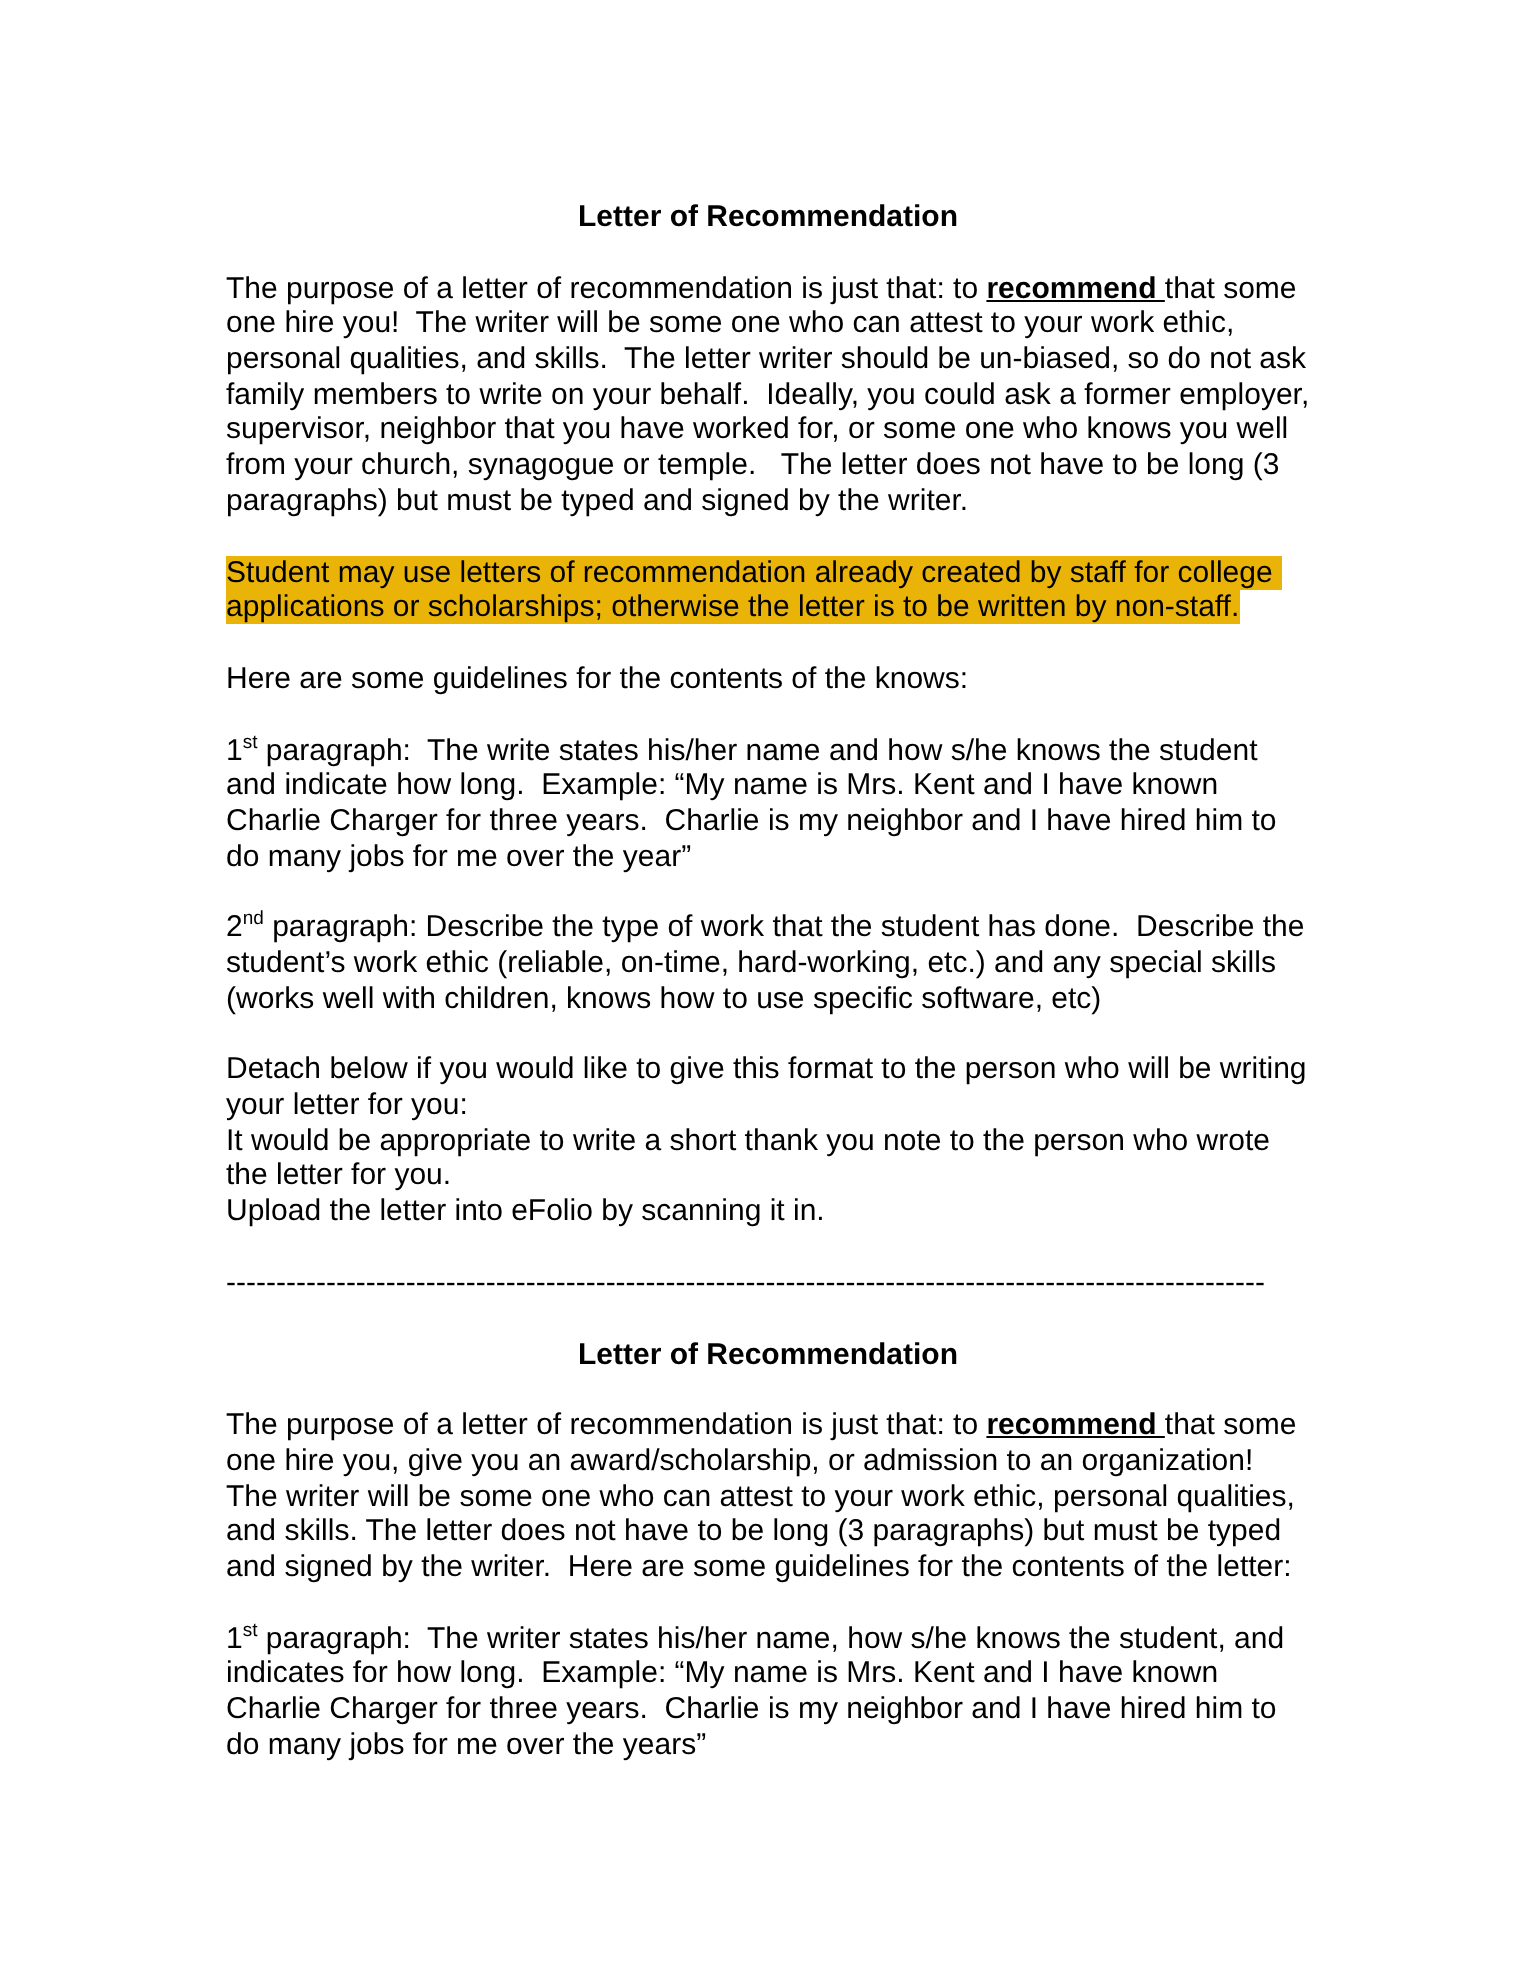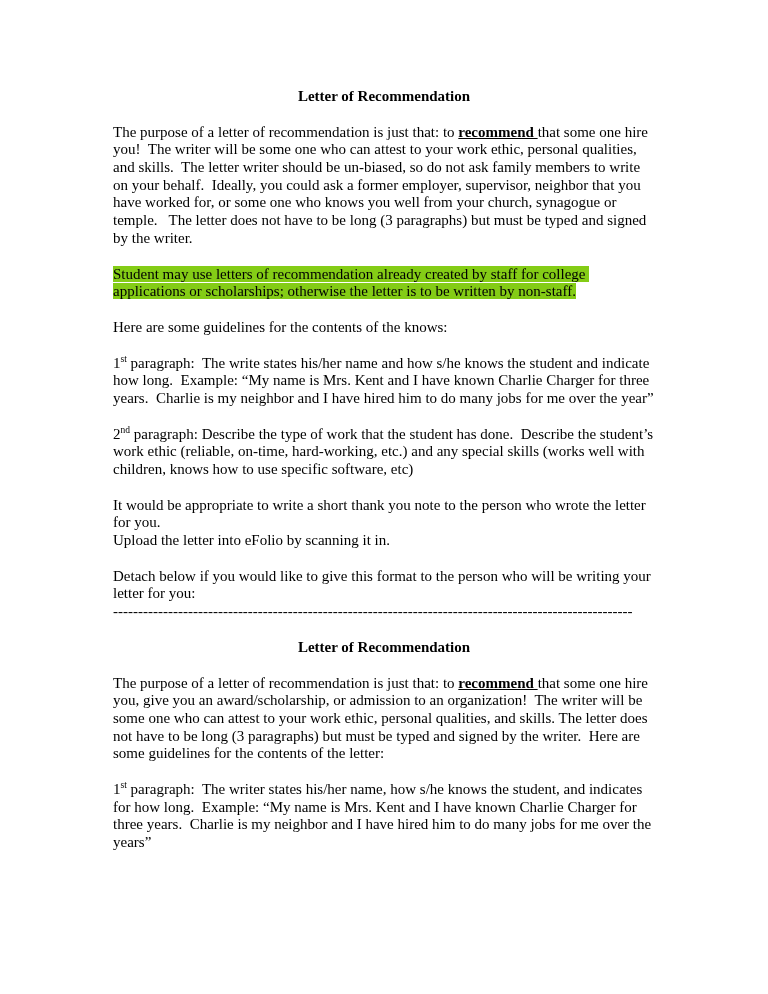--- a/index.html
+++ b/index.html
@@ -4,25 +4,25 @@
 <style>
   html, body {
     margin: 0;
     padding: 0;
     background: #ffffff;
   }
   .page {
     position: relative;
     width: 768px;
     height: 928px;
-    margin: 0 auto;
+    margin: 12px auto;
     background: #ffffff;
     box-sizing: border-box;
     padding: 88px 113px 40px 113px;
-    font-family: Liberation Serif, serif;
+    font-family: Liberation Sans, sans-serif;
     font-size: 15px;
     line-height: 1.18;
     color: #000000;
     overflow: hidden;
   }
   .doc-title {
     font-size: 15px;
     font-weight: bold;
     text-align: center;
     margin: 0 0 18px 0;
@@ -33,21 +33,21 @@
     white-space: pre-wrap;
   }
   p.para.tight {
     margin-bottom: 0;
   }
   .emph {
     font-weight: bold;
     text-decoration: underline;
   }
   .highlight {
-    background-color: #84cc16;
+    background-color: #eab308;
   }
   sup.ord {
     font-size: 9.5px;
     vertical-align: super;
     line-height: 0;
   }
   .divider {
     margin: 0;
     white-space: pre-wrap;
     overflow: hidden;
@@ -65,23 +65,23 @@
 
   <p class="para"><span class="highlight">Student may use letters of recommendation already created by staff for college applications or scholarships; otherwise the letter is to be written by non-staff.</span></p>
 
   <p class="para">Here are some guidelines for the contents of the knows:</p>
 
   <p class="para"><span>1</span><sup class="ord">st</sup><span> paragraph:  The write states his/her name and how s/he knows the student and indicate how long.  Example: “My name is Mrs. Kent and I have known Charlie Charger for three years.  Charlie is my neighbor and I have hired him to do many jobs for me over the year”</span></p>
 
   <p class="para"><span>2</span><sup class="ord">nd</sup><span> paragraph: Describe the type of work that the student has done.  Describe the student’s work ethic (reliable, on-time, hard-working, etc.) and any special skills (works well with children, knows how to use specific software, etc)</span></p>
 
 
+  <p class="para tight">Detach below if you would like to give this format to the person who will be writing your letter for you:</p>
+
   <p class="para"><span>It would be appropriate to write a short thank you note to the person who wrote the letter for you.</span><br><span>Upload the letter into eFolio by scanning it in.</span></p>
-
-  <p class="para tight">Detach below if you would like to give this format to the person who will be writing your letter for you:</p>
 
   <p class="para divider">--------------------------------------------------------------------------------------------------------</p>
 
   <div class="doc-title">Letter of Recommendation</div>
 
   <p class="para"><span>The purpose of a letter of recommendation is just that: to </span><span class="emph">recommend </span><span>that some one hire you, give you an award/scholarship, or admission to an organization!  The writer will be some one who can attest to your work ethic, personal qualities, and skills. The letter does not have to be long (3 paragraphs) but must be typed and signed by the writer.  Here are some guidelines for the contents of the letter:</span></p>
 
   <p class="para"><span>1</span><sup class="ord">st</sup><span> paragraph:  The writer states his/her name, how s/he knows the student, and indicates for how long.  Example: “My name is Mrs. Kent and I have known Charlie Charger for three years.  Charlie is my neighbor and I have hired him to do many jobs for me over the years”</span></p>
 
 </div>

